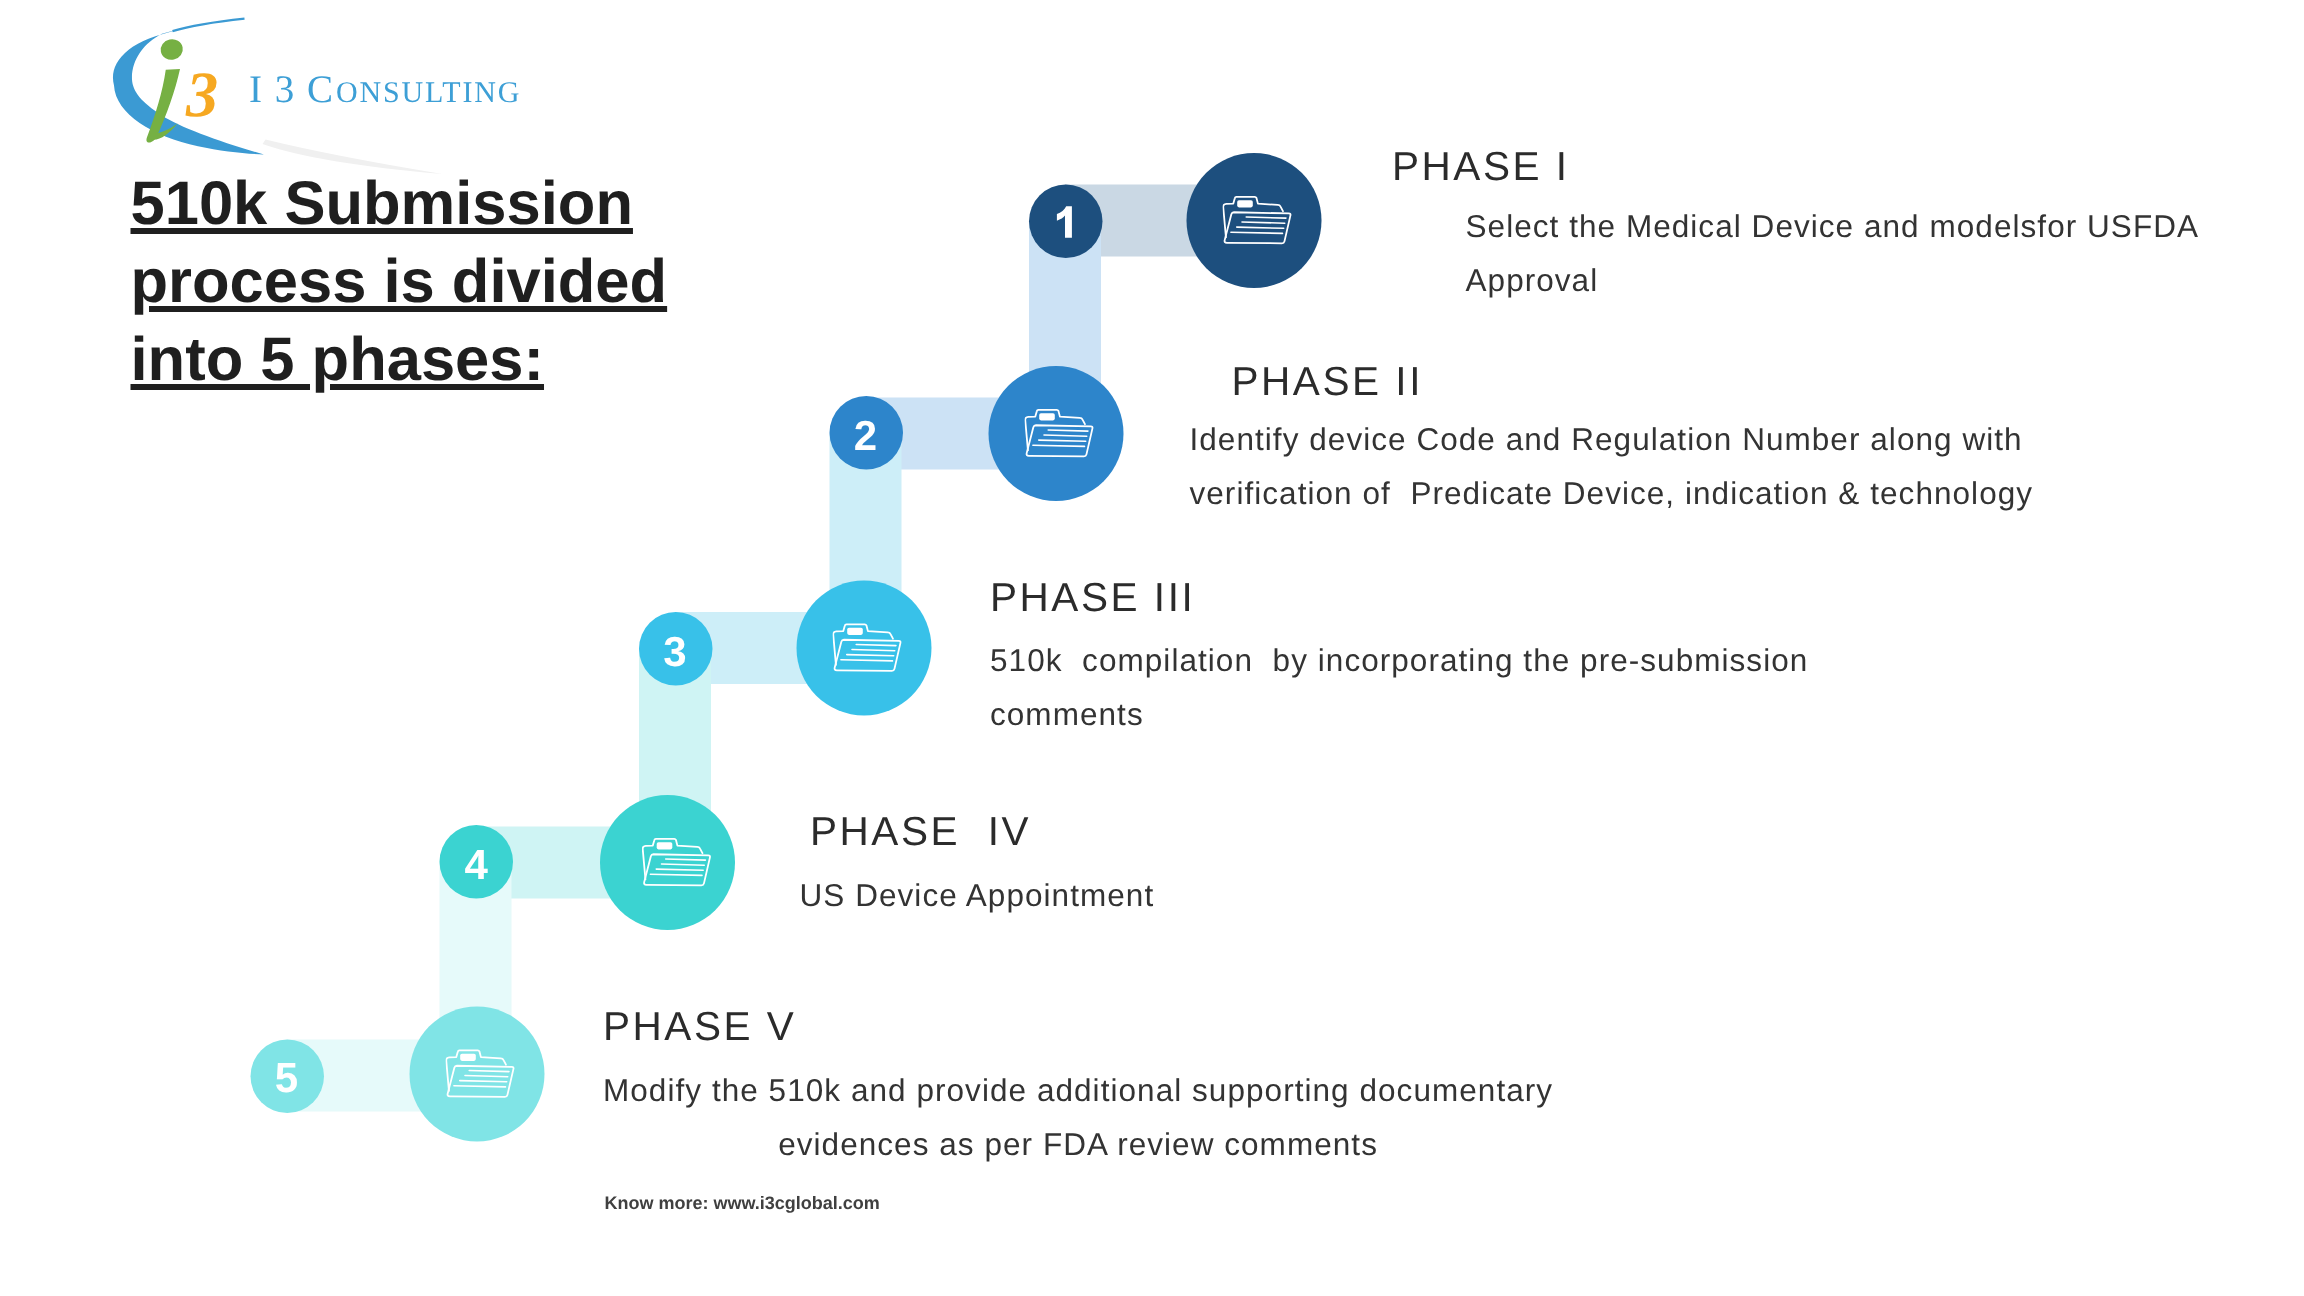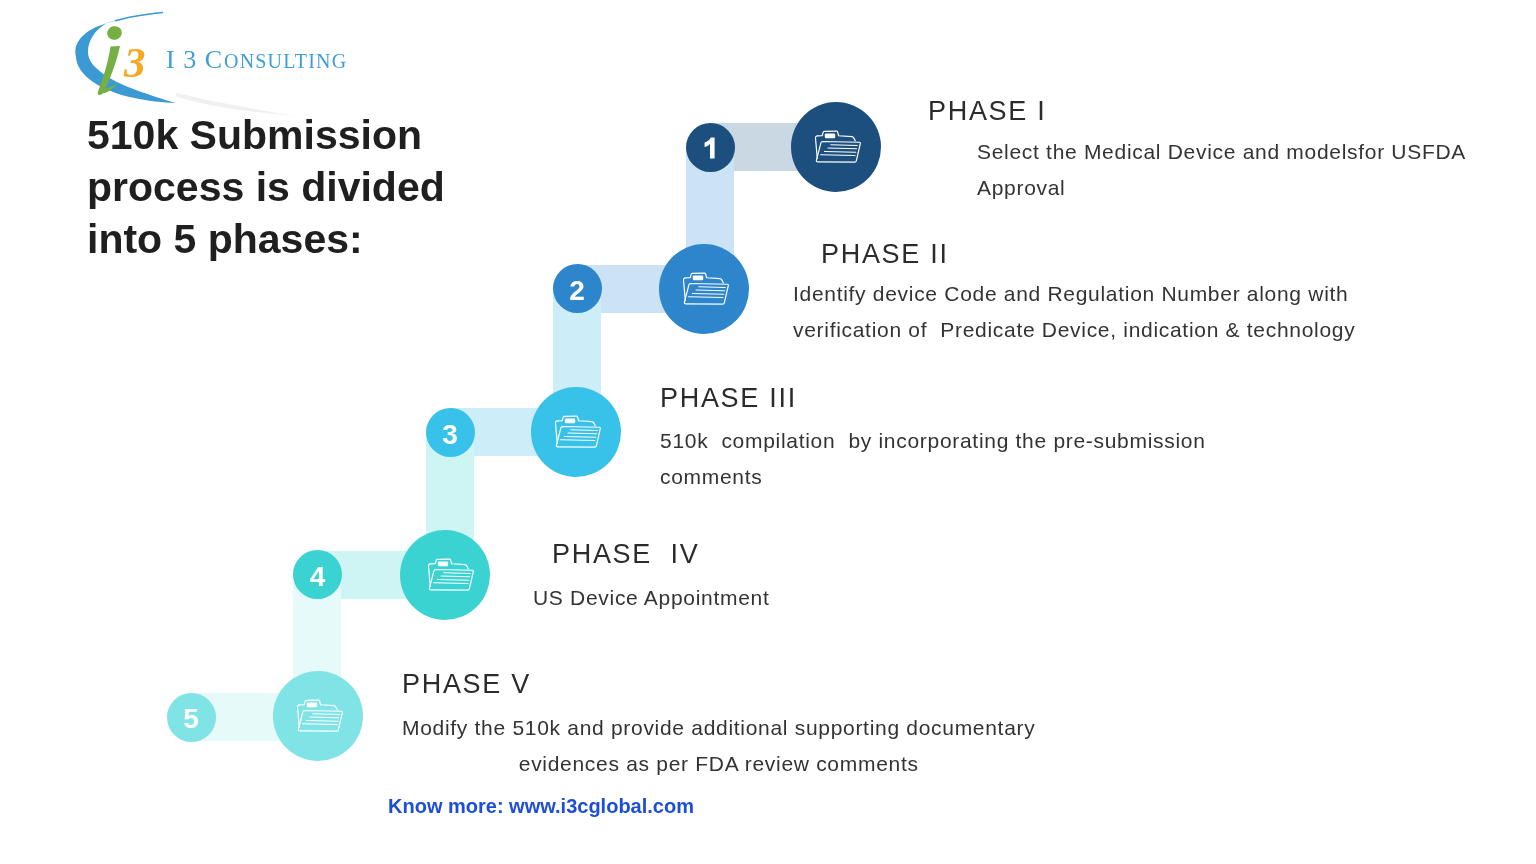--- a/index.html
+++ b/index.html
@@ -29,21 +29,21 @@
   <path d="M 60 46 C 57 60 51 77 44.5 91 C 42.5 95.5 36 97 38 91.5
            C 43.5 77 48.5 61 50.5 46.5 Z" fill="#76b043"></path>
   <path d="M 39.5 92.5 C 44.5 95 52 90.5 58.5 82 C 52.5 87 45.5 89.5 40.5 89 Z" fill="#76b043"></path>
 
   <text x="64" y="77" font-family="Liberation Serif, serif" font-style="italic" font-weight="bold" font-size="43" fill="#f6a821">3</text>
 
   <text x="106" y="68" font-family="Liberation Serif, serif" font-size="26" fill="#3d9fd6" letter-spacing="1">I 3 C</text>
   <text x="164" y="68" font-family="Liberation Serif, serif" font-size="20" fill="#3d9fd6" letter-spacing="1.2">ONSULTING</text>
 </svg>
 
-<div class="abs" style="left:87px;top:109px;font-size:41px;font-weight:bold;color:#1f1f1f;line-height:52px;letter-spacing:0px;">
+<div class="abs" style="left:87px;top:109px;font-size:41px;font-weight:bold;color:#1f1f1f;line-height:52px;letter-spacing:0px;text-decoration:underline;">
 510k Submission<br>process is divided<br>into 5 phases:
 </div>
 
 <div class="band" style="left:710px;top:123px;width:127px;height:48px;background:#cad8e4;"></div>
 <div class="band" style="left:577px;top:265px;width:128px;height:48px;background:#cce2f5;"></div>
 <div class="band" style="left:450px;top:408px;width:127px;height:48px;background:#cdeef8;"></div>
 <div class="band" style="left:318px;top:551px;width:127px;height:48px;background:#cff4f4;"></div>
 <div class="band" style="left:191px;top:693px;width:127px;height:48px;background:#e6fafa;"></div>
 <div class="band" style="left:686px;top:147px;width:48px;height:143px;background:#cce2f5;"></div>
 <div class="band" style="left:553px;top:289px;width:48px;height:144px;background:#cdeef8;"></div>
@@ -146,19 +146,19 @@
 
 <div class="ph" style="left:928px;top:97.6px;">PHASE I</div>
 <div class="ds" style="left:977px;top:134.1px;">Select the Medical Device and modelsfor USFDA<br>Approval</div>
 
 <div class="ph" style="left:821px;top:240.5px;">PHASE II</div>
 <div class="ds" style="left:793px;top:276px;">Identify device Code and Regulation Number along with<br>verification of&nbsp; Predicate Device, indication &amp; technology</div>
 
 <div class="ph" style="left:660px;top:384.6px;text-align:center;">PHASE III</div>
 <div class="ds" style="left:660px;top:422.7px;">510k&nbsp; compilation&nbsp; by incorporating the pre-submission<br>comments</div>
 
-<div class="ph" style="left:552px;top:540.9px;">PHASE&nbsp; IV</div>
+<div class="ph" style="left:540px;top:540.9px;">PHASE&nbsp; IV</div>
 <div class="ds" style="left:533px;top:580.1px;">US Device Appointment</div>
 
 <div class="ph" style="left:402px;top:670.8px;">PHASE V</div>
 <div class="ds" style="left:402px;top:709.8px;text-align:center;">Modify the 510k and provide additional supporting documentary<br>evidences as per FDA review comments</div>
 
-<div class="abs" style="left:388px;top:795px;font-size:20px;font-weight:bold;color:#1d4ed8;">Know more: www.i3cglobal.com</div>
+<div class="abs" style="left:403px;top:795px;font-size:12px;font-weight:bold;color:#404040;">Know more: www.i3cglobal.com</div>
 
 </body></html>

